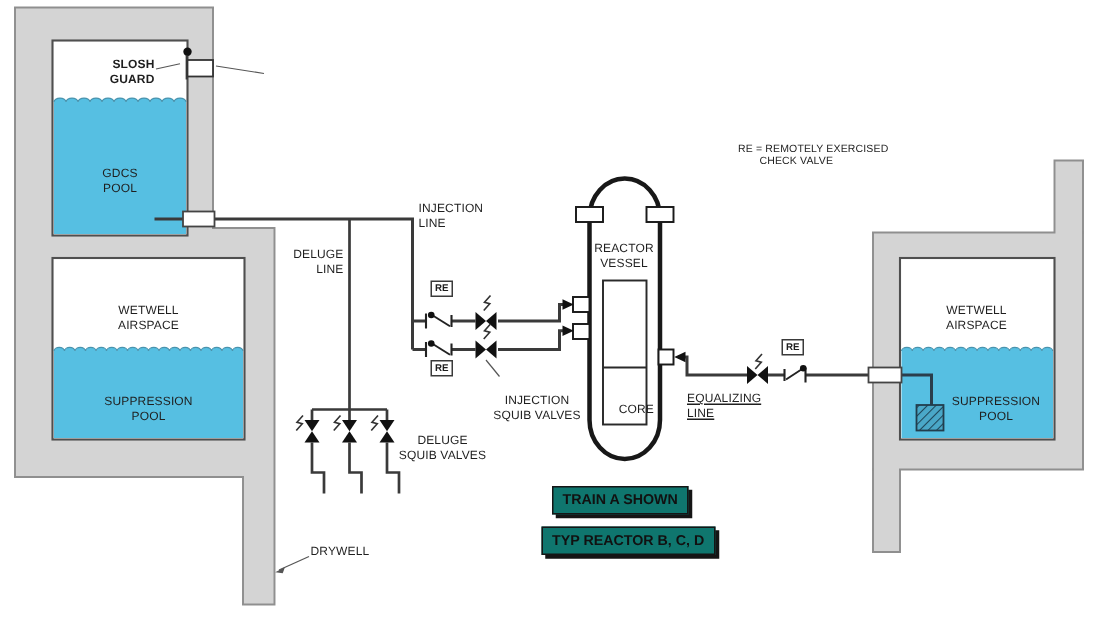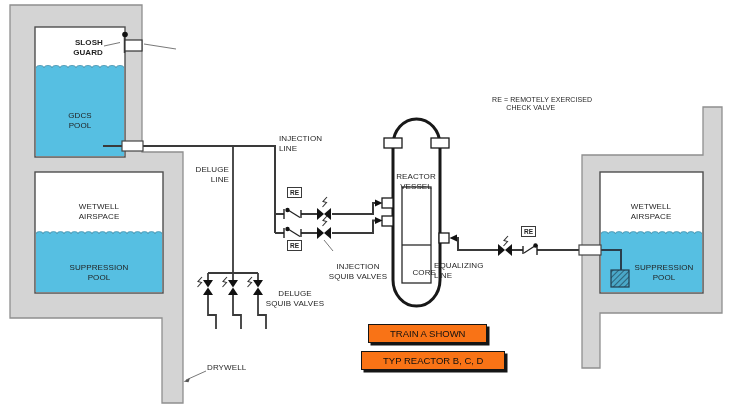--- a/index.html
+++ b/index.html
@@ -6,22 +6,22 @@
   .canvas{position:relative;width:736px;height:412px;background:#fff;
           font-family:"Liberation Sans",sans-serif;overflow:hidden;}
   .canvas svg{position:absolute;left:0;top:0;}
   .lbl{position:absolute;font-size:8px;line-height:1.2;color:#1f1f1f;
        white-space:pre-line;letter-spacing:0.1px;}
   .c{text-align:center;margin-top:10px;}
   .r{text-align:right;}
   .pre{white-space:pre;font-size:7px;}
   .re-tag{position:absolute;font-size:6.5px;font-weight:bold;color:#1f1f1f;
           border:1px solid #3a3a3a;background:#fff;padding:0px 2px;line-height:9px;}
-  .train{position:absolute;border:1.6px solid #151515;background:#f97316;color:#111;
-         font-weight:normal;font-size:9.5px;padding:3px 21px;white-space:nowrap;
+  .train{position:absolute;border:1.6px solid #151515;background:#0f766e;color:#111;
+         font-weight:bold;font-size:9.5px;padding:3px 6px;white-space:nowrap;
          box-shadow:2.5px 2.5px 0 #151515;}
 </style>
 </head>
 <body>
 
 <div class="canvas">
 
 <svg width="736" height="412" viewBox="0 0 736 412">
   <defs>
     <pattern id="hatch" width="4" height="4" patternUnits="userSpaceOnUse" patternTransform="rotate(45)">
@@ -144,26 +144,26 @@
 POOL</div>
 <div class="lbl r" style="left:179px;top:165px;width:50px;">DELUGE
 LINE</div>
 <div class="lbl" style="left:279px;top:134px;width:60px;">INJECTION
 LINE</div>
 <div class="lbl c" style="left:323px;top:252px;width:70px;">INJECTION
 SQUIB VALVES</div>
 <div class="lbl c" style="left:260px;top:279px;width:70px;">DELUGE
 SQUIB VALVES</div>
 <div class="lbl" style="left:207px;top:363px;width:60px;">DRYWELL</div>
-<div class="lbl c" style="left:386px;top:162px;width:60px;">REACTOR
+<div class="lbl c" style="left:386px;top:151px;width:60px;">REACTOR
 VESSEL</div>
 <div class="lbl c" style="left:396px;top:258px;width:40px;text-align:right;">CORE</div>
 <div class="lbl pre" style="left:492px;top:96px;">RE = REMOTELY EXERCISED
        CHECK VALVE</div>
-<div class="lbl" style="left:434px;top:261px;width:70px;">EQUALIZING
+<div class="lbl" style="left:458px;top:261px;width:70px;text-decoration:underline;">EQUALIZING
 LINE</div>
 <div class="lbl c" style="left:601px;top:192px;width:100px;">WETWELL
 AIRSPACE</div>
 <div class="lbl c" style="left:614px;top:253px;width:100px;">SUPPRESSION
 POOL</div>
 
 <div class="re-tag" style="left:287px;top:187px;">RE</div>
 <div class="re-tag" style="left:287px;top:240px;">RE</div>
 <div class="re-tag" style="left:521px;top:226px;">RE</div>
 

